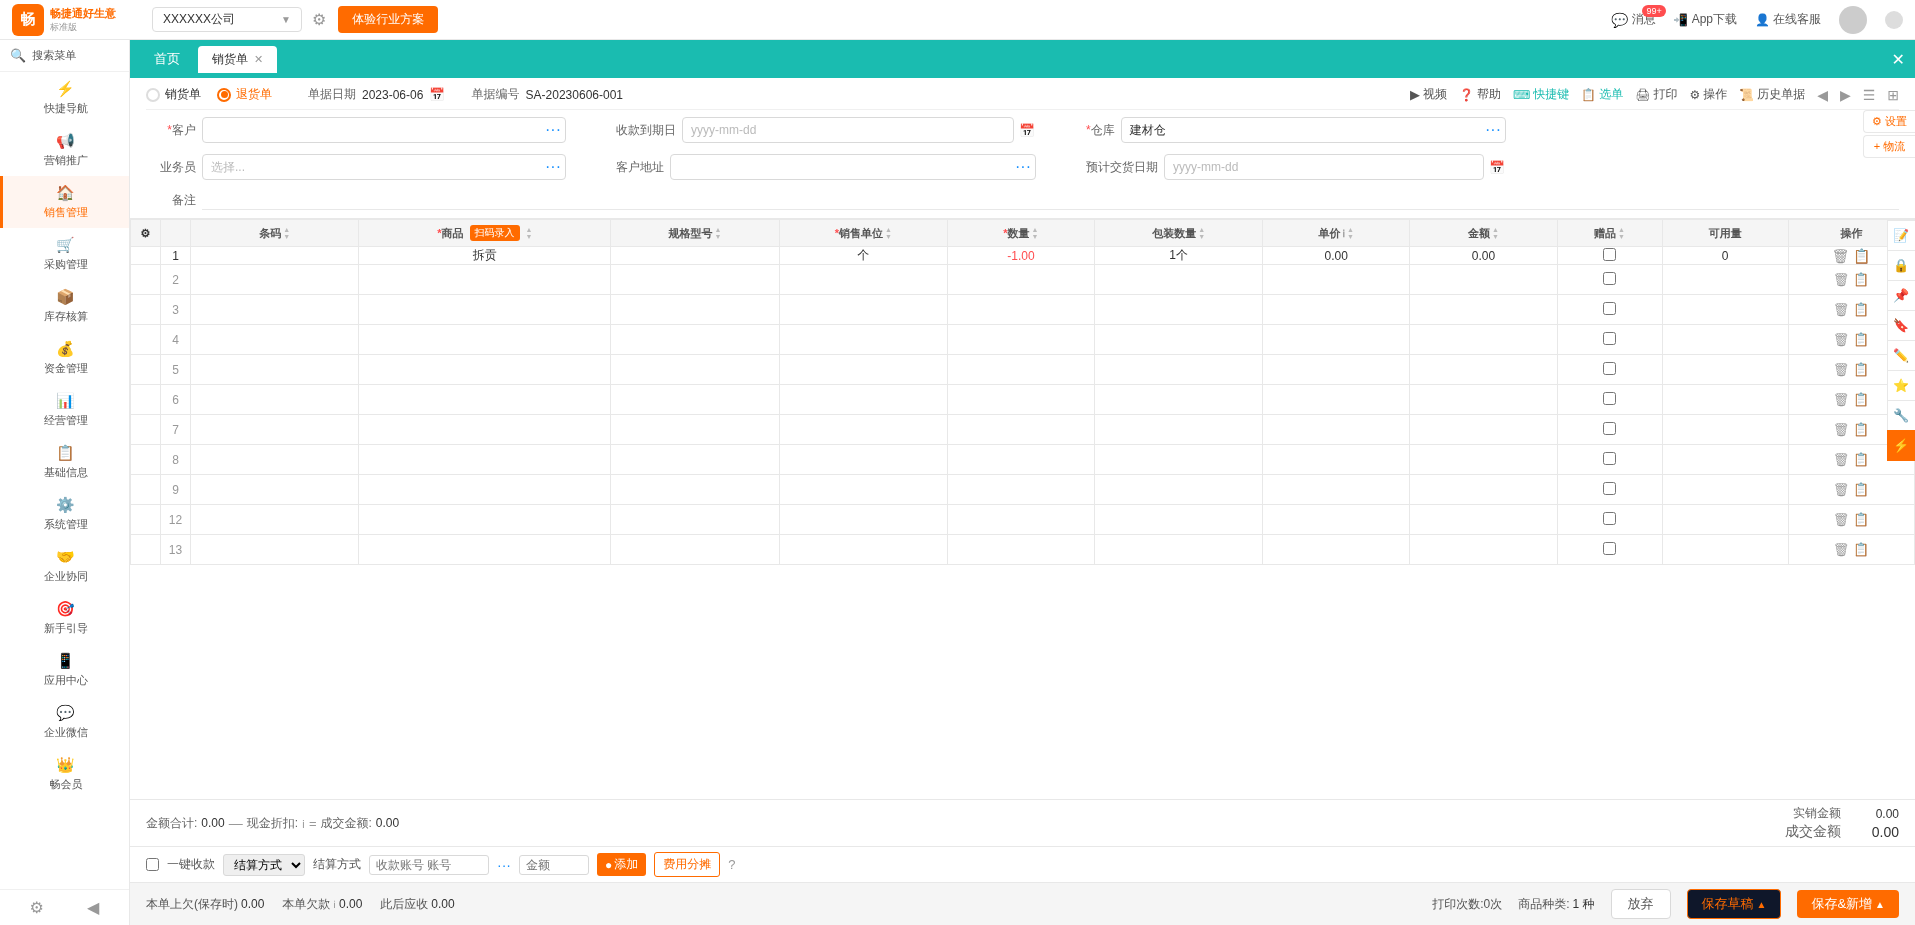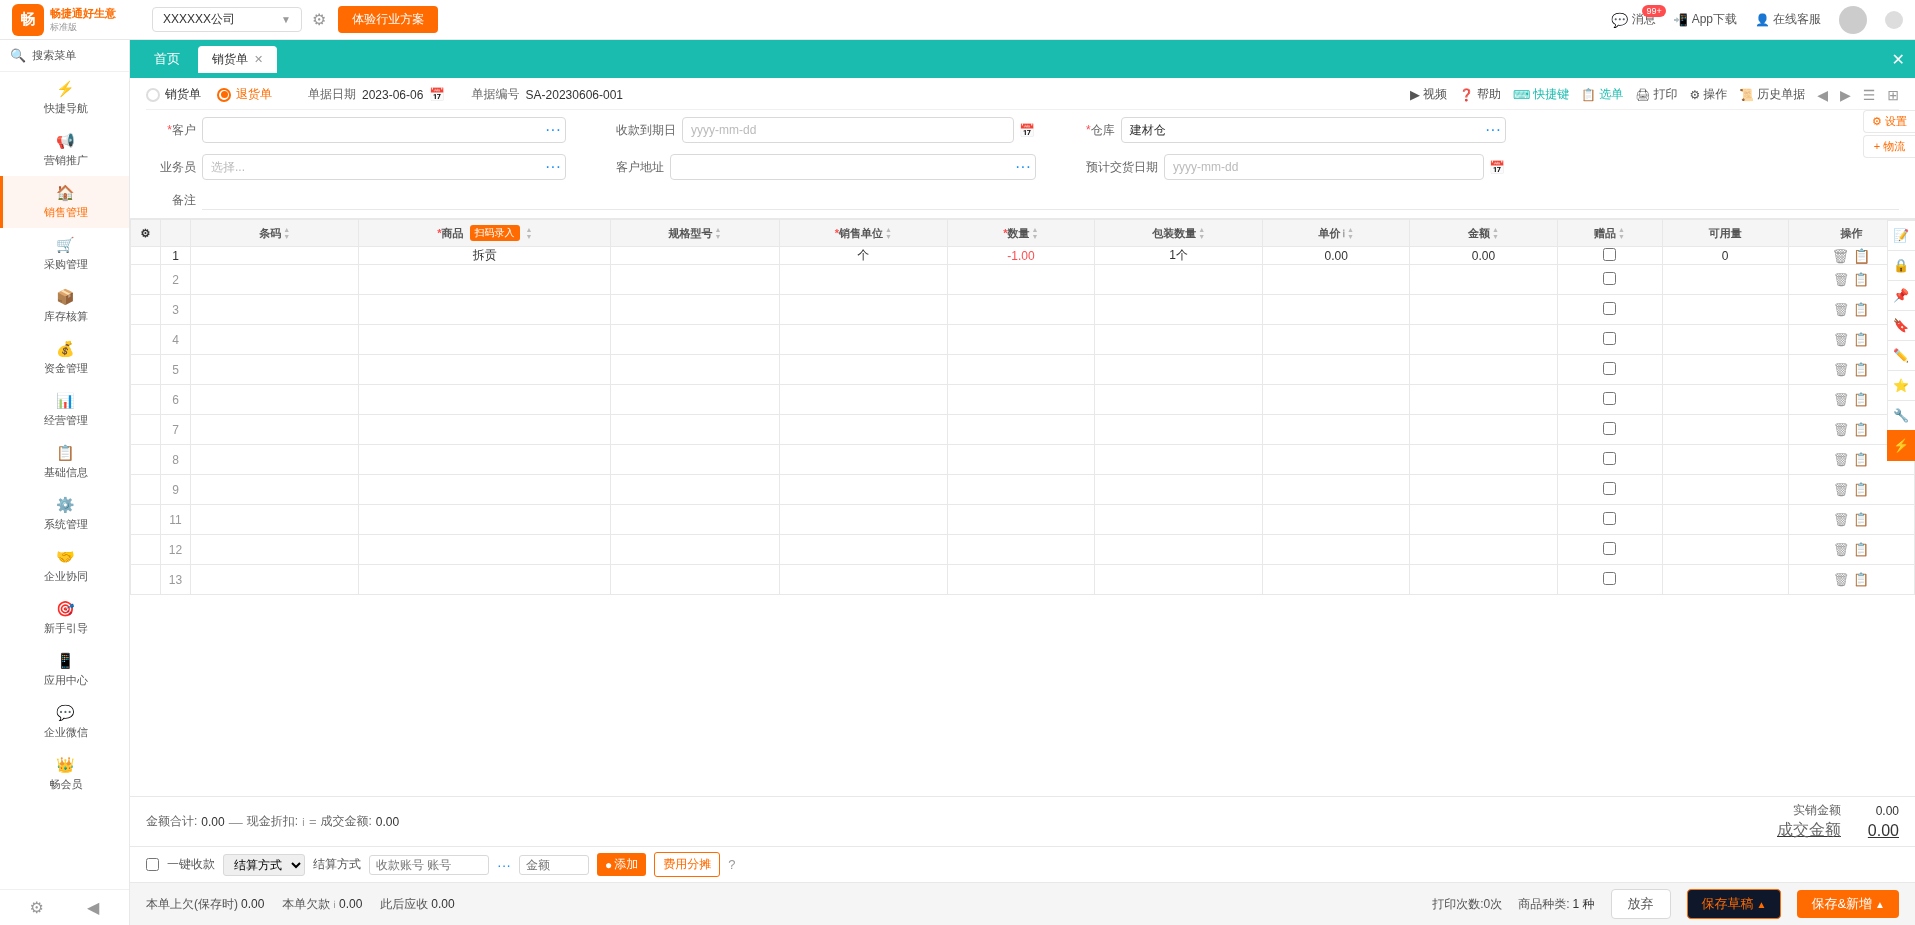--- a/index.html
+++ b/index.html
@@ -528,40 +528,20 @@
     <td style="border:1px solid #e8e8e8;"></td>
     <td style="border:1px solid #e8e8e8; text-align:center;">
       <div style="display:flex; align-items:center; justify-content:center; gap:4px;">
         <span style="color:#999; cursor:pointer; font-size:13px;">🗑</span>
         <span style="color:#999; cursor:pointer; font-size:13px;">📋</span>
       </div>
     </td>
   </tr>
               <tr>
     <td style="border:1px solid #e8e8e8; text-align:center;"></td>
-    <td style="border:1px solid #e8e8e8; text-align:center; font-size:12px; color:#999;">11</td>
-    <td style="border:1px solid #e8e8e8; min-height:30px; height:30px;"></td>
-    <td style="border:1px solid #e8e8e8;"></td>
-    <td style="border:1px solid #e8e8e8;"></td>
-    <td style="border:1px solid #e8e8e8;"></td>
-    <td style="border:1px solid #e8e8e8;"></td>
-    <td style="border:1px solid #e8e8e8;"></td>
-    <td style="border:1px solid #e8e8e8;"></td>
-    <td style="border:1px solid #e8e8e8;"></td>
-    <td style="border:1px solid #e8e8e8; text-align:center;"><input type="checkbox" style="cursor: pointer;"></td>
-    <td style="border:1px solid #e8e8e8;"></td>
-    <td style="border:1px solid #e8e8e8; text-align:center;">
-      <div style="display:flex; align-items:center; justify-content:center; gap:4px;">
-        <span style="color:#999; cursor:pointer; font-size:13px;">🗑</span>
-        <span style="color:#999; cursor:pointer; font-size:13px;">📋</span>
-      </div>
-    </td>
-  </tr>
-              <tr>
-    <td style="border:1px solid #e8e8e8; text-align:center;"></td>
     <td style="border:1px solid #e8e8e8; text-align:center; font-size:12px; color:#999;">12</td>
     <td style="border:1px solid #e8e8e8; min-height:30px; height:30px;"></td>
     <td style="border:1px solid #e8e8e8;"></td>
     <td style="border:1px solid #e8e8e8;"></td>
     <td style="border:1px solid #e8e8e8;"></td>
     <td style="border:1px solid #e8e8e8;"></td>
     <td style="border:1px solid #e8e8e8;"></td>
     <td style="border:1px solid #e8e8e8;"></td>
     <td style="border:1px solid #e8e8e8;"></td>
     <td style="border:1px solid #e8e8e8; text-align:center;"><input type="checkbox" style="cursor: pointer;"></td>
@@ -609,21 +589,21 @@
       <span style="color:#999; font-size:11px; cursor:pointer;">ℹ</span>
       <span style="color:#999; font-size:13px;">=</span>
       <span style="font-size:12px; color:#666;">成交金额:</span>
       <span style="font-size:12px; color:#333; font-weight:500;">0.00</span>
 
       <div style="margin-left:auto; display:flex; flex-direction:column; align-items:flex-end; gap:1px;">
         <div style="display:flex; align-items:center; gap:8px; font-size:12px;">
           <span style="color:#666;">实销金额</span>
           <span style="color:#333; font-weight:500; min-width:50px; text-align:right;">0.00</span>
         </div>
-        <div style="display:flex; align-items:center; gap:8px; font-size:16px;text-decoration:underline;">
+        <div style="display:flex; align-items:center; gap:8px; font-size:14px;">
           <span style="color:#666;">成交金额</span>
           <span style="color:#333; font-weight:500; min-width:50px; text-align:right;">0.00</span>
         </div>
       </div>
     </div>
 
     <div style="background:#fff; border-top:1px solid #e8e8e8; padding:5px 16px; display:flex; align-items:center; gap:8px; flex-shrink:0;">
       <input type="checkbox" style="cursor: pointer;">
       <span style="font-size:12px; color:#555;">一键收款</span>
       <select style="border:1px solid #d9d9d9; border-radius:3px; padding:2px 6px; font-size:12px; min-width:80px;">

